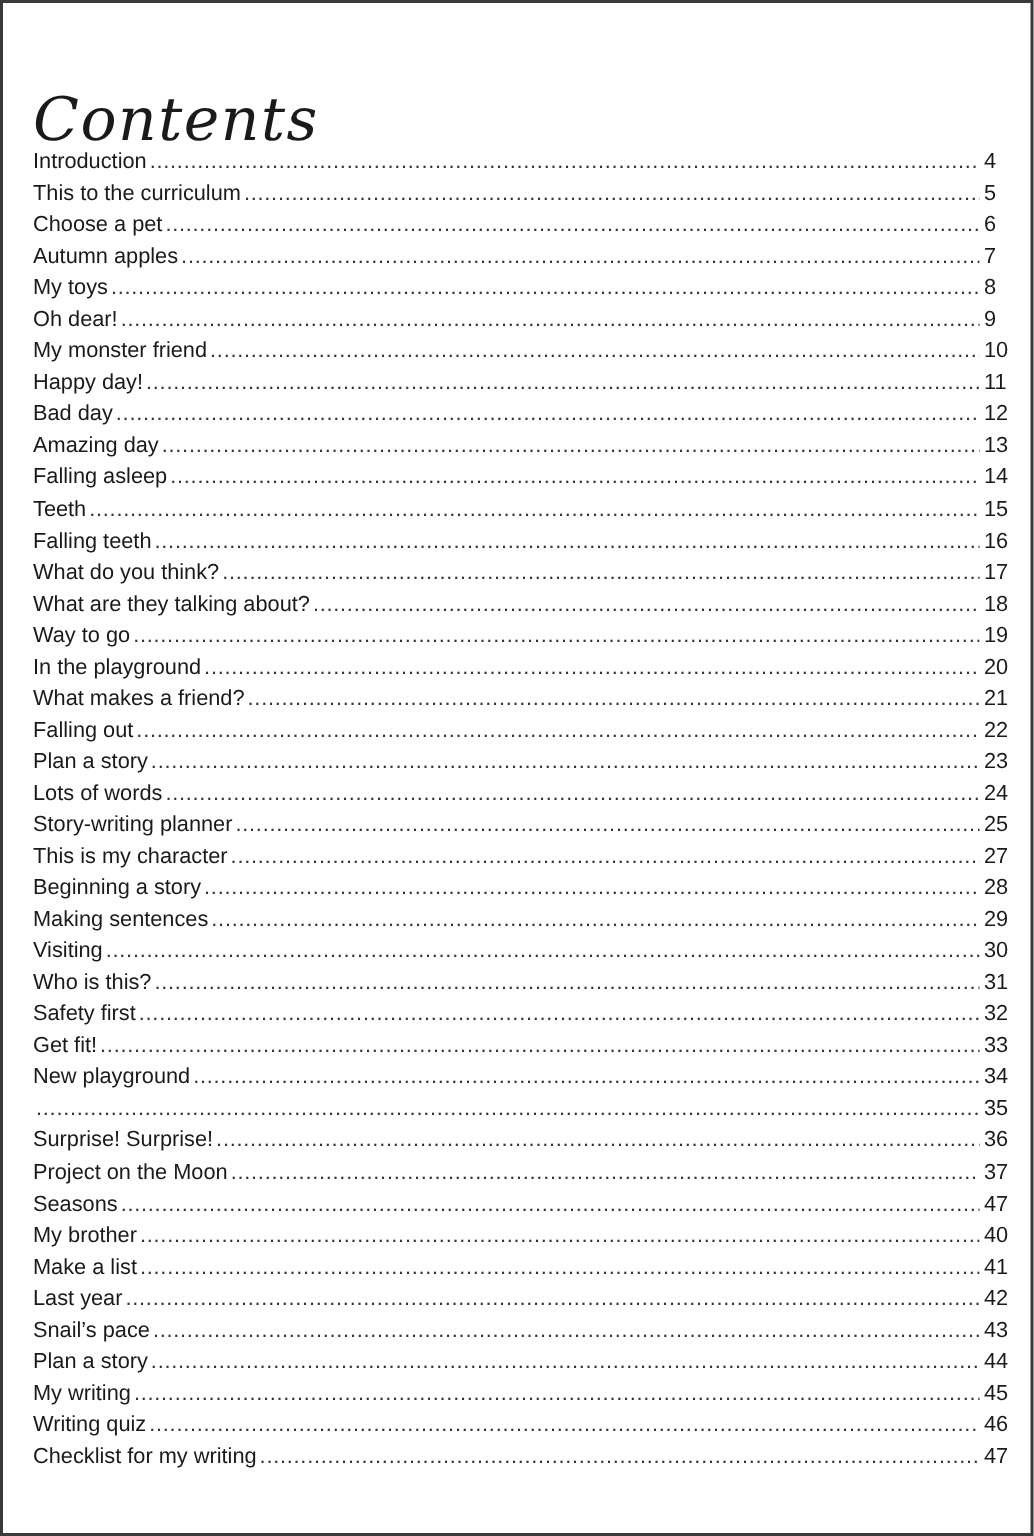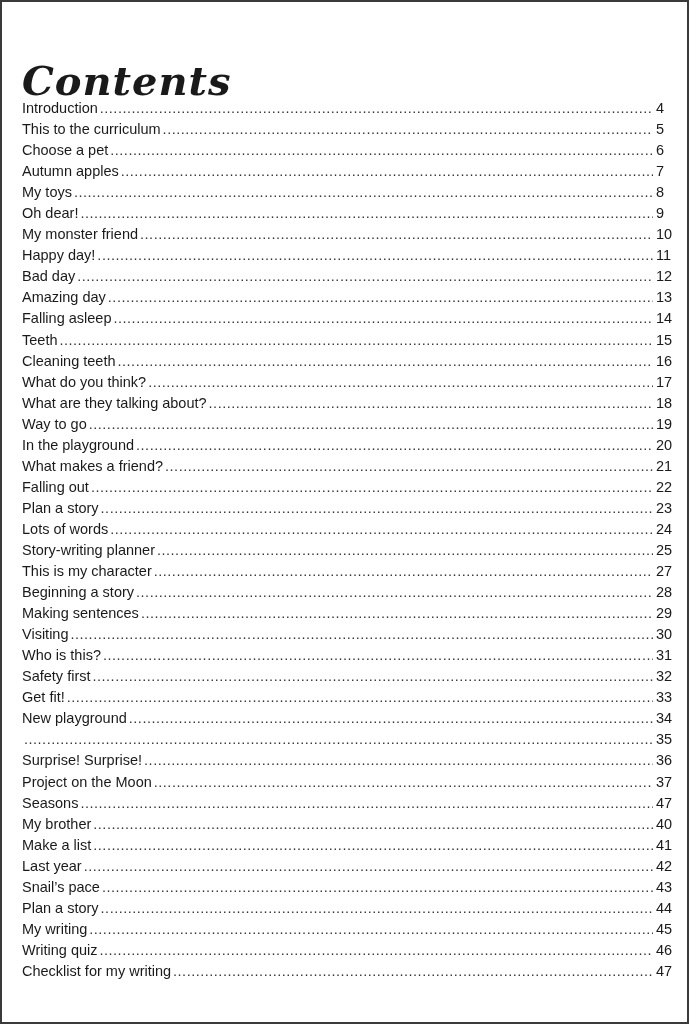--- a/index.html
+++ b/index.html
@@ -6,21 +6,21 @@
   body { width: 689px; height: 1024px; overflow: hidden; position: relative; }
   .page {
     position: absolute; left: 0; top: 0;
     width: 685px; height: 1020px;
     border: 2px solid #3a3a3a;
     background: #ffffff;
   }
   .title {
     position: absolute; left: 20px; top: 28px;
     font-family: "DejaVu Serif", serif;
-    font-size: 40px; font-weight: bold;
+    font-size: 40px; font-weight: normal;
     color: #1a1a1a;
     letter-spacing: 1px;
     font-style: italic;
   }
   .toc {
     position: absolute; left: 20px; top: 96px;
     width: 656px;
     margin: 0; padding: 0; list-style: none;
     font-family: "Liberation Sans", sans-serif;
     font-size: 14.5px; color: #1a1a1a;
@@ -101,21 +101,21 @@
         <span class="label">Falling asleep</span>
         <span class="leader"></span>
         <span class="page-num">14</span>
       </li>
       <li>
         <span class="label">Teeth</span>
         <span class="leader"></span>
         <span class="page-num">15</span>
       </li>
       <li>
-        <span class="label">Cleaning teeth</span>
+        <span class="label">Falling teeth</span>
         <span class="leader"></span>
         <span class="page-num">16</span>
       </li>
       <li>
         <span class="label">What do you think?</span>
         <span class="leader"></span>
         <span class="page-num">17</span>
       </li>
       <li>
         <span class="label">What are they talking about?</span>

